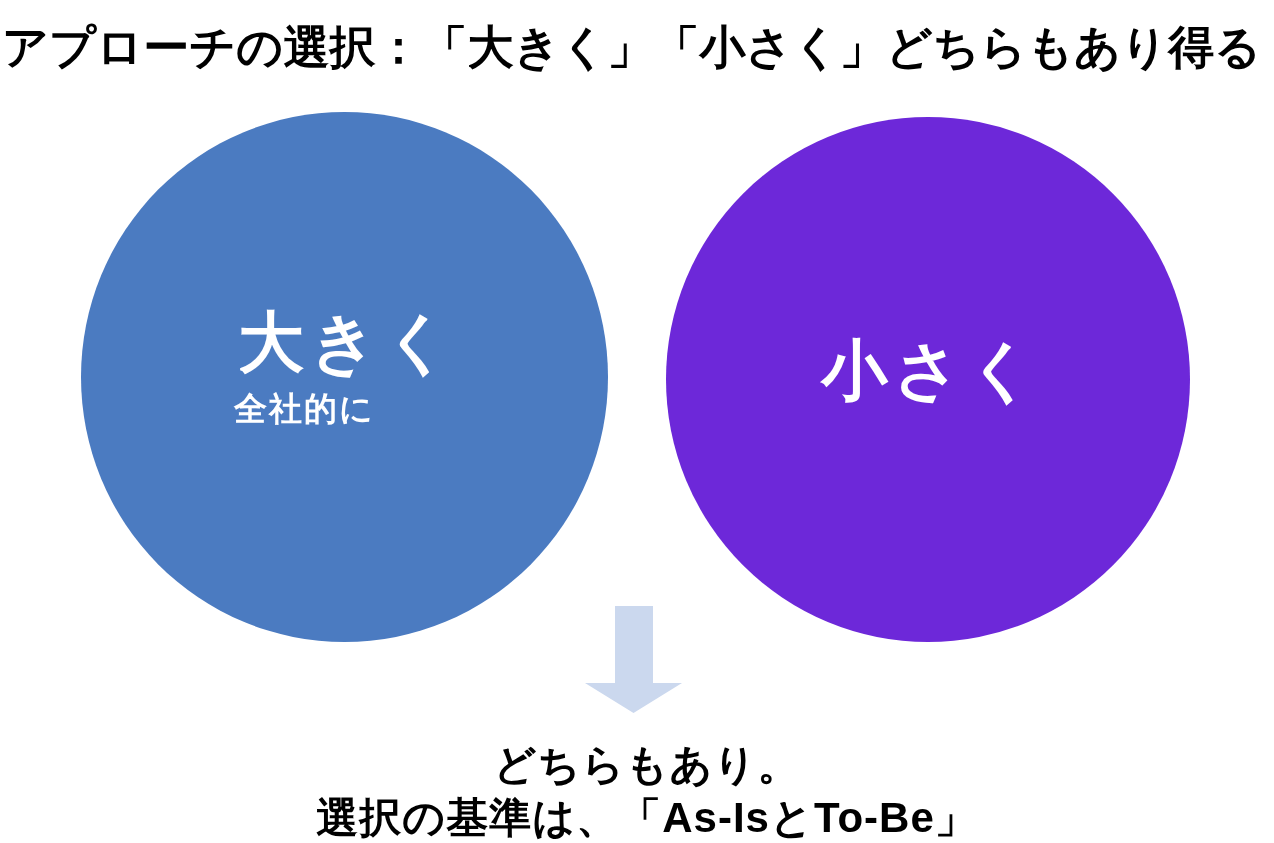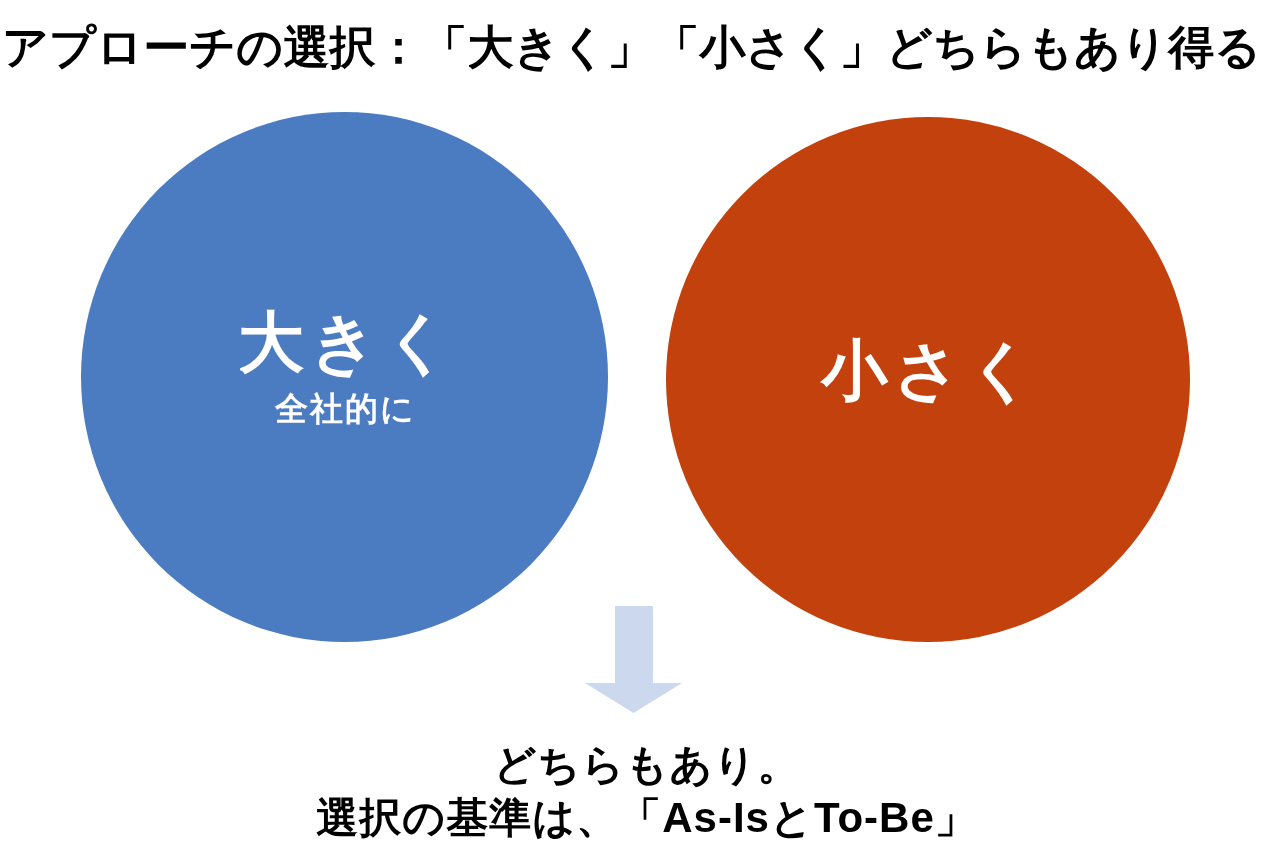--- a/index.html
+++ b/index.html
@@ -29,21 +29,20 @@
     letter-spacing: 0px;
     white-space: nowrap;
     color: #000000;
   }
   .circle {
     position: absolute;
     border-radius: 50%;
     display: flex;
     align-items: center;
     justify-content: center;
-    text-align: center;
   }
   .circle-left {
     left: 81px;
     top: 112px;
     width: 527px;
     height: 530px;
   }
   .circle-right {
     left: 666px;
     top: 117px;
@@ -103,21 +102,21 @@
 
   <h1 class="title">アプローチの選択：「大きく」「小さく」どちらもあり得る</h1>
 
   <div class="circle circle-left" style="background-color: rgb(75, 123, 193);">
     <div class="circle-content">
       <div class="circle-label">大きく</div>
       <div class="circle-sublabel">全社的に</div>
     </div>
   </div>
 
-  <div class="circle circle-right" style="background-color: #c2410c;">
+  <div class="circle circle-right" style="background-color: #6d28d9;">
     <div class="circle-content">
       <div class="circle-label">小さく</div>
     </div>
   </div>
 
   <svg class="arrow" viewBox="0 0 97 107" xmlns="http://www.w3.org/2000/svg" aria-hidden="true">
     <polygon points="30,0 68,0 68,77 97,77 48.5,107 0,77 30,77" style="fill: rgb(203, 216, 238);"></polygon>
   </svg>
 
   <div class="conclusion">

